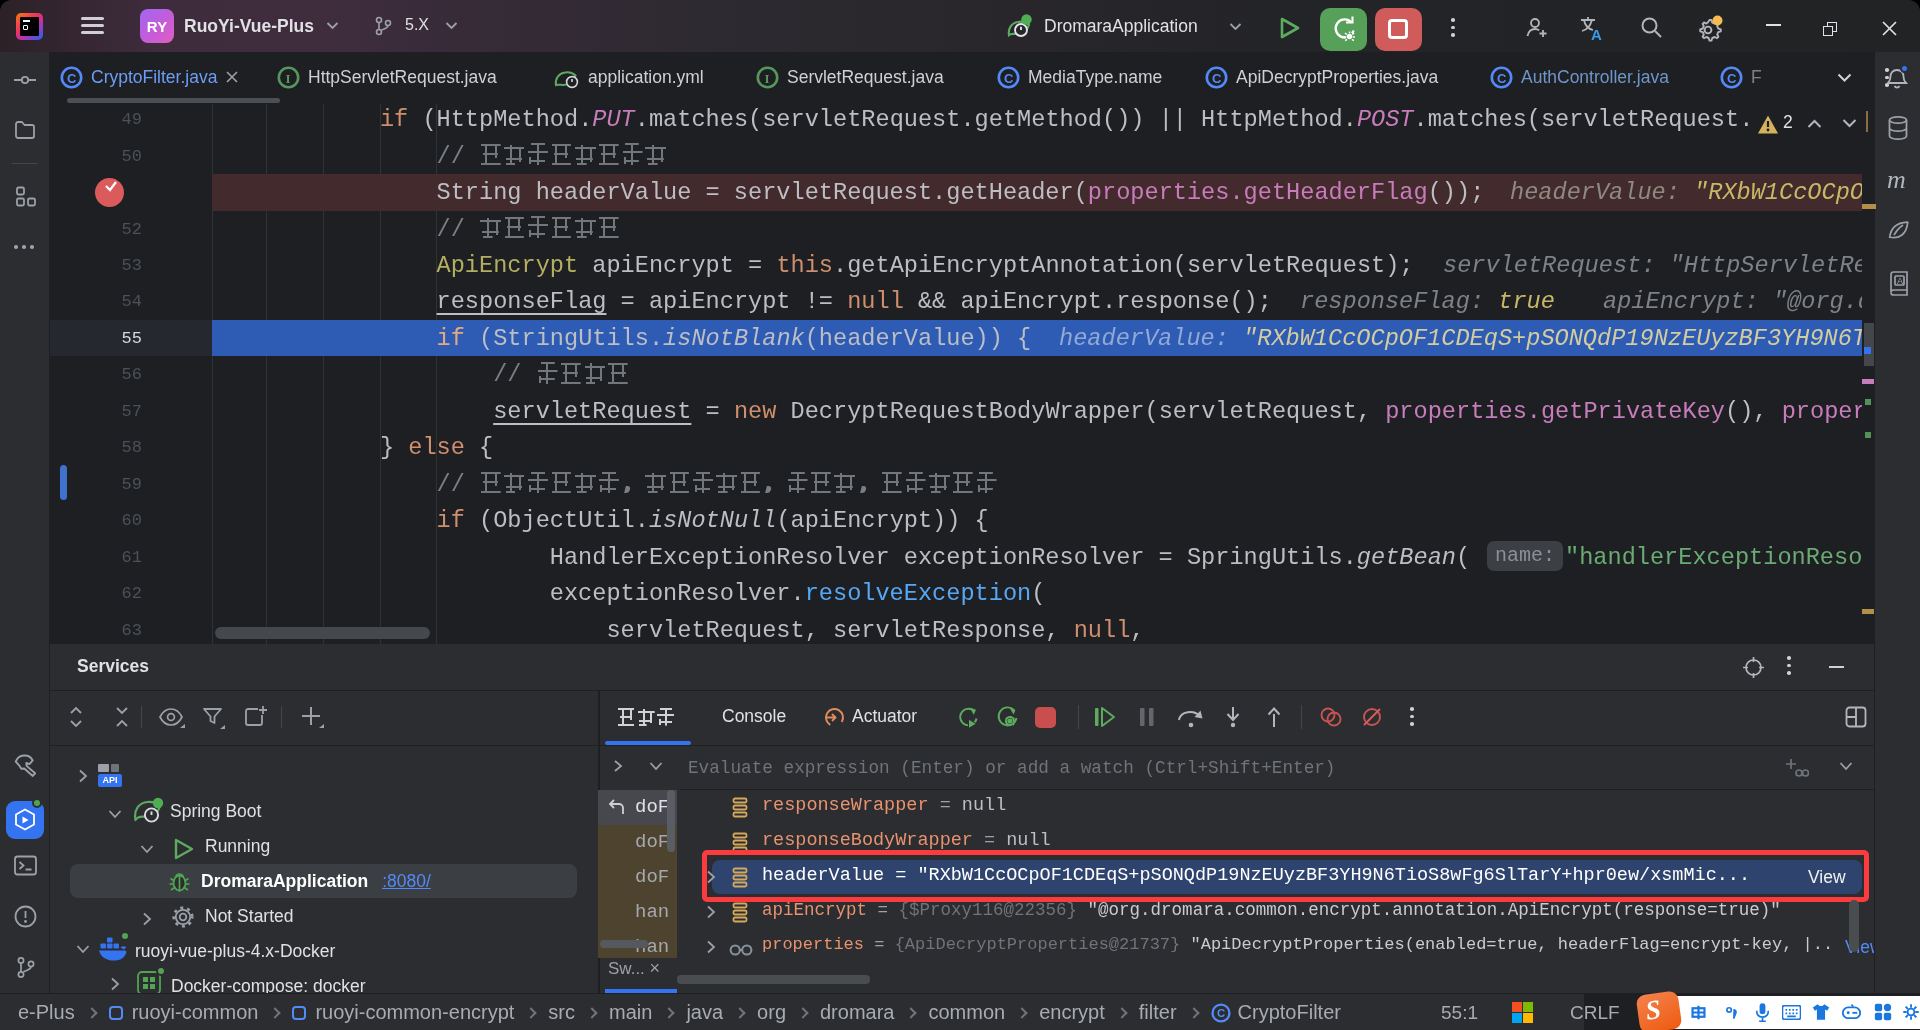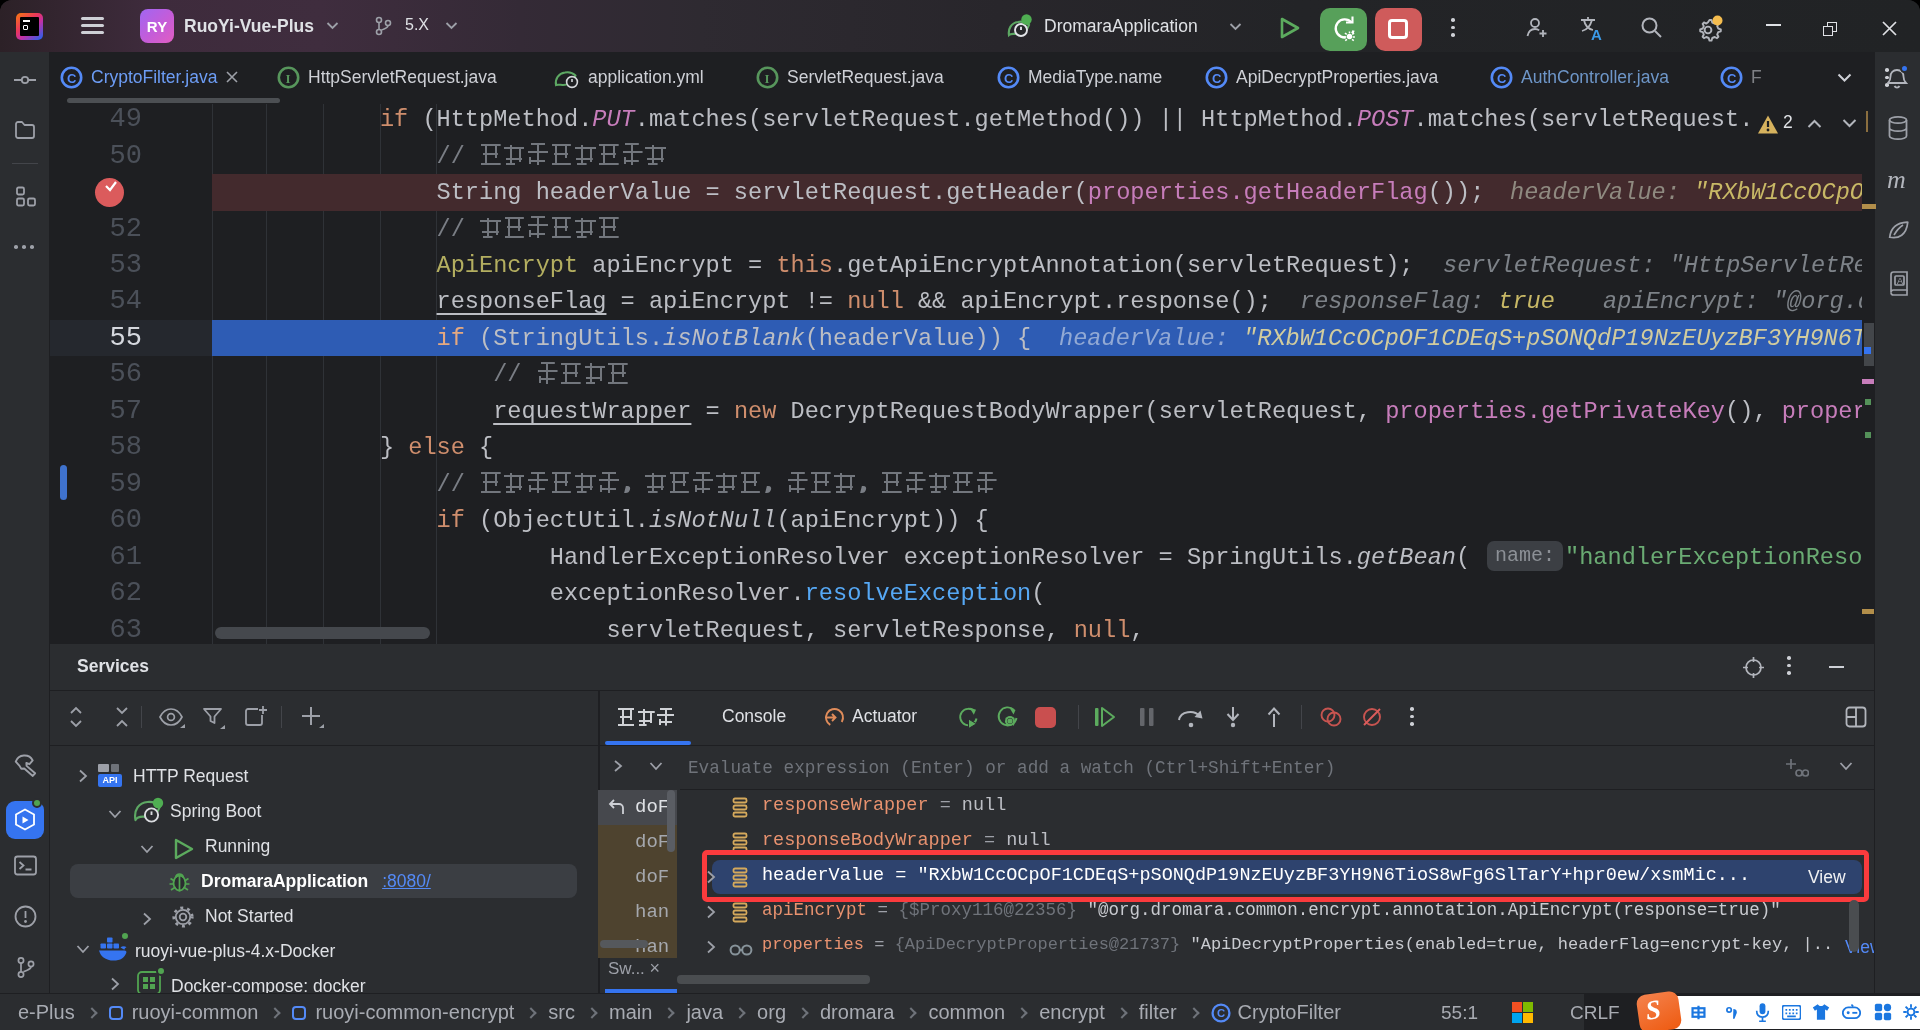--- a/index.html
+++ b/index.html
@@ -9,21 +9,21 @@
 .mono{font-family:"Liberation Mono",monospace;white-space:pre}
 
 .titlebar{position:absolute;left:0;top:0;width:1920px;height:52px;
 background:linear-gradient(90deg,#2c2127 0px,#3e2b3c 150px,#3f2d3e 320px,#342a36 520px,#2e2a31 700px,#28262b 1000px,#232427 1300px,#212325 1920px)}
 
 .tabbar{position:absolute;left:50px;top:52px;width:1824px;height:52px;background:#1e1f22}
 .tab{position:absolute;top:0;height:50px;display:flex;align-items:center;gap:8px;font-size:17.5px;color:#ced0d6}
 
 .editor{position:absolute;left:50px;top:104px;width:1812px;height:540px;background:#1e1f22;overflow:hidden}
 .cl{position:absolute;left:0;width:1812px;height:37px;white-space:pre;font-family:"Liberation Mono",monospace;font-size:23.6px;line-height:37px;color:#bcbec4;letter-spacing:0px}
-.ln{position:absolute;left:0;width:92px;text-align:right;font-family:"Liberation Mono",monospace;font-size:27px;line-height:37px;color:#4b5059}
+.ln{position:absolute;left:0;width:92px;text-align:right;font-family:"Liberation Mono",monospace;font-size:17px;line-height:37px;color:#4b5059}
 .k{color:#cf8e6d}.cm{color:#7a7e85}.fd{color:#c77dbb}.an{color:#b3ae60}.st{color:#6aab73}.mb{color:#56a8f5}.it{font-style:italic}
 .hint{font-style:italic;color:#7d8288}.hv{font-style:italic;color:#c0b269}
 .ig{position:absolute;top:0;width:1px;background:#2f3237;height:100%}
 
 .cj{display:inline-block;position:relative;width:23.6px;height:24px;vertical-align:-4px;background-repeat:no-repeat;opacity:.92}
 .c1{background-image:linear-gradient(currentColor 0 0),linear-gradient(currentColor 0 0),linear-gradient(currentColor 0 0),linear-gradient(currentColor 0 0),linear-gradient(currentColor 0 0);background-size:82% 2px,62% 2px,82% 2px,2px 74%,2px 50%;background-position:45% 8%,48% 48%,45% 92%,26% 55%,72% 30%}
 .c2{background-image:linear-gradient(currentColor 0 0),linear-gradient(currentColor 0 0),linear-gradient(currentColor 0 0),linear-gradient(currentColor 0 0),linear-gradient(currentColor 0 0);background-size:88% 2px,70% 2px,2px 82%,2px 55%,40% 2px;background-position:50% 20%,40% 70%,35% 50%,78% 60%,25% 92%}
 .c3{background-image:linear-gradient(currentColor 0 0),linear-gradient(currentColor 0 0),linear-gradient(currentColor 0 0),linear-gradient(currentColor 0 0),linear-gradient(currentColor 0 0);background-size:60% 2px,85% 2px,60% 2px,2px 88%,2px 30%;background-position:50% 4%,50% 40%,50% 78%,50% 50%,15% 85%}
 .cjc{display:inline-block;position:relative;width:23.6px;height:24px;vertical-align:-4px}
 .cjc:after{content:"";position:absolute;left:4px;bottom:2px;width:5px;height:7px;background:currentColor;border-radius:0 4px 4px 0;transform:skewX(-14deg)}
@@ -328,21 +328,21 @@
   <div class="ln" style="top:507.5px">63</div>
 
   <div class="cl" style="left:160px;top:-2.8px">            <span class="k">if</span> (HttpMethod.<span class="fd it">PUT</span>.matches(servletRequest.getMethod()) || HttpMethod.<span class="fd it">POST</span>.matches(servletRequest.</div>
   <div class="cl cm" style="left:160px;top:33.6px">                <span>// </span><span class="cj c1"></span><span class="cj c2"></span><span class="cj c3"></span><span class="cj c1"></span><span class="cj c2"></span><span class="cj c1"></span><span class="cj c3"></span><span class="cj c2"></span></div>
   <div class="cl" style="left:160px;top:70.1px">                String headerValue = servletRequest.getHeader(<span class="fd">properties.getHeaderFlag</span>());</div>
   <div class="cl cm" style="left:160px;top:106.5px">                <span>// </span><span class="cj c2"></span><span class="cj c1"></span><span class="cj c3"></span><span class="cj c1"></span><span class="cj c2"></span><span class="cj c1"></span></div>
   <div class="cl" style="left:160px;top:143px">                <span class="an">ApiEncrypt</span> apiEncrypt = <span class="k">this</span>.getApiEncryptAnnotation(servletRequest);</div>
   <div class="cl" style="left:160px;top:179.4px">                <span style="text-decoration:underline;text-underline-offset:5px">responseFlag</span> = apiEncrypt != <span class="k">null</span> &amp;&amp; apiEncrypt.response();</div>
   <div class="cl" style="left:160px;top:215.9px">                <span class="k" style="color:#e4a880">if</span> (StringUtils.<span class="it">isNotBlank</span>(headerValue)) {</div>
   <div class="cl cm" style="left:160px;top:252.3px">                    <span>// </span><span class="cj c3"></span><span class="cj c1"></span><span class="cj c2"></span><span class="cj c1"></span></div>
-  <div class="cl" style="left:160px;top:288.8px">                    <span style="text-decoration:underline;text-underline-offset:5px">requestWrapper</span> = <span class="k">new</span> DecryptRequestBodyWrapper(servletRequest, <span class="fd">properties.getPrivateKey</span>(), <span class="fd">properties.getHeaderFlag</span>());</div>
+  <div class="cl" style="left:160px;top:288.8px">                    <span style="text-decoration:underline;text-underline-offset:5px">servletRequest</span> = <span class="k">new</span> DecryptRequestBodyWrapper(servletRequest, <span class="fd">properties.getPrivateKey</span>(), <span class="fd">properties.getHeaderFlag</span>());</div>
   <div class="cl" style="left:160px;top:325.2px">            } <span class="k">else</span> {</div>
   <div class="cl cm" style="left:160px;top:361.7px">                <span>// </span><span class="cj c1"></span><span class="cj c2"></span><span class="cj c3"></span><span class="cj c1"></span><span class="cj c2"></span><span class="cj c3"></span><span class="cjc"></span><span class="cj c2"></span><span class="cj c1"></span><span class="cj c3"></span><span class="cj c2"></span><span class="cj c1"></span><span class="cjc"></span><span class="cj c3"></span><span class="cj c1"></span><span class="cj c2"></span><span class="cjc"></span><span class="cj c1"></span><span class="cj c3"></span><span class="cj c2"></span><span class="cj c1"></span><span class="cj c3"></span></div>
   <div class="cl" style="left:160px;top:398.1px">                <span class="k">if</span> (ObjectUtil.<span class="it">isNotNull</span>(apiEncrypt)) {</div>
   <div class="cl" style="left:160px;top:434.6px">                        HandlerExceptionResolver exceptionResolver = SpringUtils.<span class="it">getBean</span>(</div>
   <div class="cl" style="left:160px;top:471px">                        exceptionResolver.<span class="mb">resolveException</span>(</div>
   <div class="cl" style="left:160px;top:507.5px">                            servletRequest, servletResponse, <span class="k">null</span>,</div>
 
   <div class="cl" style="left:1460px;top:70.1px"><span class="hint" style="color:#8f8a80">headerValue: </span><span class="hv" style="color:#c8b866">"RXbW1CcOCpOF</span></div>
   <div class="cl" style="left:1393px;top:143px"><span class="hint">servletRequest: "HttpServletReq</span></div>
   <div class="cl" style="left:1250px;top:179.4px"><span class="hint">responseFlag: </span><span class="hv" style="color:#c8b866">true</span></div>
@@ -419,21 +419,20 @@
   <div class="abs" style="left:0;top:101px;width:548px;height:1px;background:#1e1f22"></div>
 
   <svg class="abs" style="left:24px;top:123px" width="18" height="18" viewBox="0 0 18 18" fill="none" stroke="#9da0a8" stroke-width="1.8">
         <path d="M6 3.5l6 5.5-6 5.5"></path>
       </svg>
   <div class="abs" style="left:46px;top:118px;width:28px;height:28px">
     <div class="abs" style="left:2px;top:2px;width:11px;height:8px;background:#9da0a8;border-radius:1px"></div>
     <div class="abs" style="left:15px;top:2px;width:8px;height:8px;background:#6f737a;border-radius:1px"></div>
     <div class="abs" style="left:2px;top:12px;width:24px;height:13px;background:#3574f0;border-radius:2px;color:#fff;font-size:9px;font-weight:bold;text-align:center;line-height:13px">API</div>
   </div>
-  <div class="abs treerow" style="left:83px;top:115px">HTTP Request</div>
   <svg class="abs" style="left:56px;top:161px" width="18" height="18" viewBox="0 0 18 18" fill="none" stroke="#9da0a8" stroke-width="1.8">
         <path d="M3.5 6l5.5 6 5.5-6"></path>
       </svg>
   <svg class="abs" style="left:83px;top:152px" width="32" height="30" viewBox="0 0 32 30">
         <path d="M2.5 24C.5 14 6 6.5 14.5 6c5.5-.4 10 1.8 12.5 4.5C24.5 17.5 19.5 21 13 20.8c-3.5-.1-8-1.3-10.5 3.2z" fill="none" stroke="#5da863" stroke-width="2.2" stroke-linejoin="round"></path>
         <circle cx="18.5" cy="19" r="6.6" fill="#2b2d30" stroke="#dadce0" stroke-width="1.9"></circle>
         <path d="M18.5 15.4v3.6" stroke="#dadce0" stroke-width="1.9"></path>
         <circle cx="25" cy="7" r="5.2" fill="#4fae52"></circle>
       </svg>
   <div class="abs treerow" style="left:120px;top:150px">Spring Boot</div>

